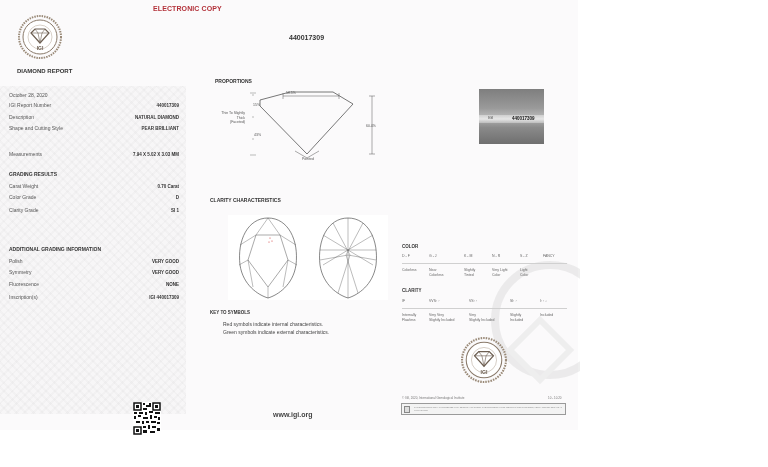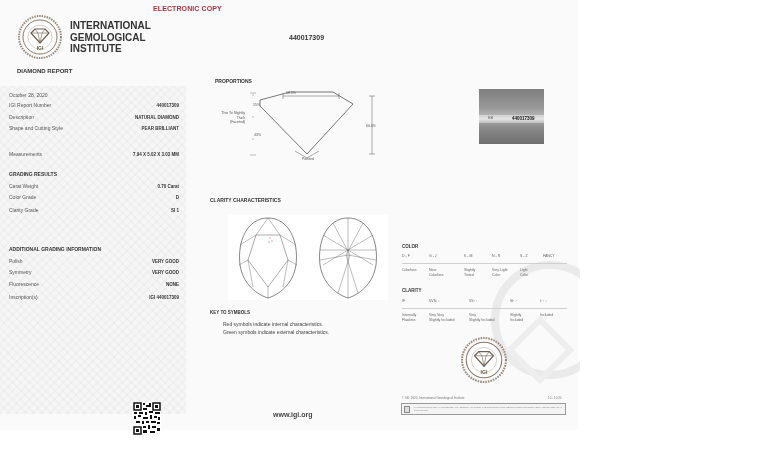--- a/index.html
+++ b/index.html
@@ -109,25 +109,20 @@
 
   <svg class="seal" viewBox="0 0 44 44">
     <circle cx="22" cy="22" r="21" fill="none" stroke="#9a8a78" stroke-width="2" stroke-dasharray="1.5 1"></circle>
     <circle cx="22" cy="22" r="17" fill="#fff" stroke="#8a7a6a" stroke-width="1"></circle>
     <circle cx="22" cy="22" r="12" fill="none" stroke="#b0a090" stroke-width="0.5"></circle>
     <path d="M13 18 L17 14 L27 14 L31 18 L22 28 Z" fill="none" stroke="#6d5f52" stroke-width="1.2"></path>
     <path d="M13 18 L31 18 M17 14 L20 18 L22 28 M27 14 L24 18 L22 28" fill="none" stroke="#6d5f52" stroke-width="0.6"></path>
     <text x="22" y="35" font-size="5" text-anchor="middle" fill="#6d5f52" font-family="Liberation Sans, sans-serif" font-weight="bold">IGI</text>
   </svg>
 
-  <div class="inst-name">
-    <div>INTERNATIONAL</div>
-    <div>GEMOLOGICAL</div>
-    <div>INSTITUTE</div>
-  </div>
 
   <div class="report-title">DIAMOND REPORT</div>
   <div class="report-number-top">440017309</div>
 
   <div class="row" style="top:92px;">
     <span>October 28, 2020</span>
   </div>
   <div class="row" style="top:102px;">
     <span>IGI Report Number</span>
     <span class="val">440017309</span>

